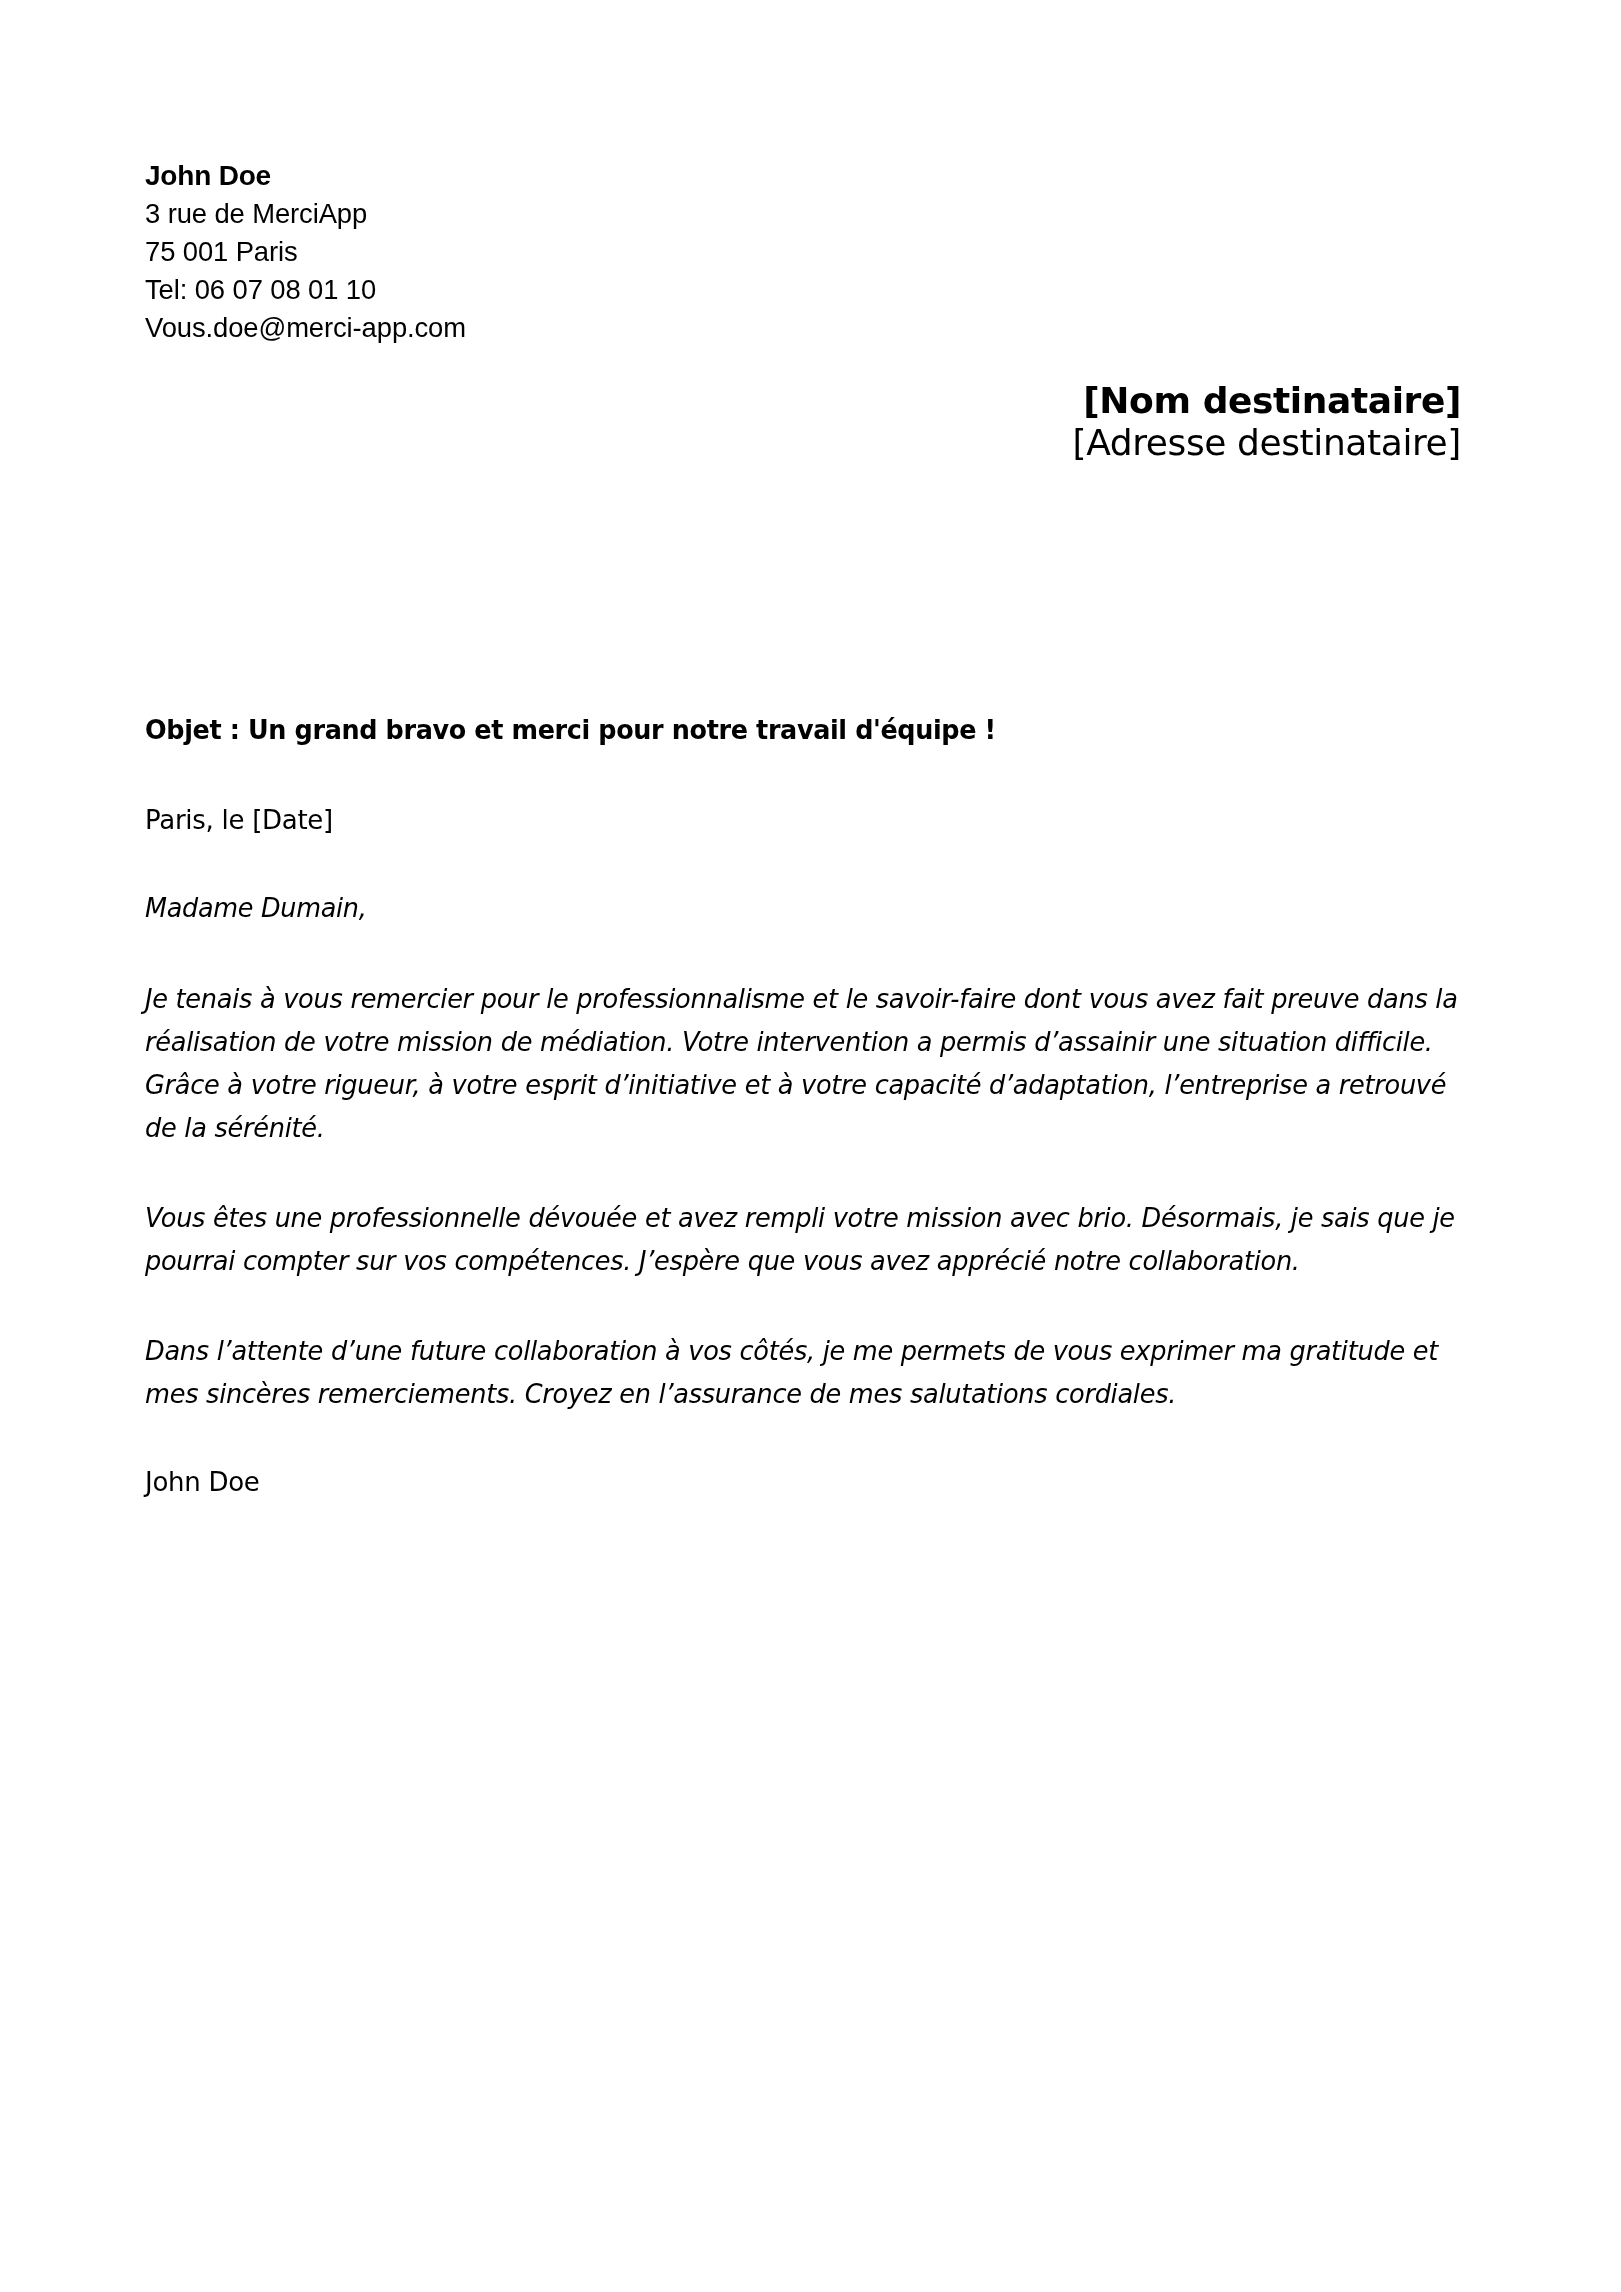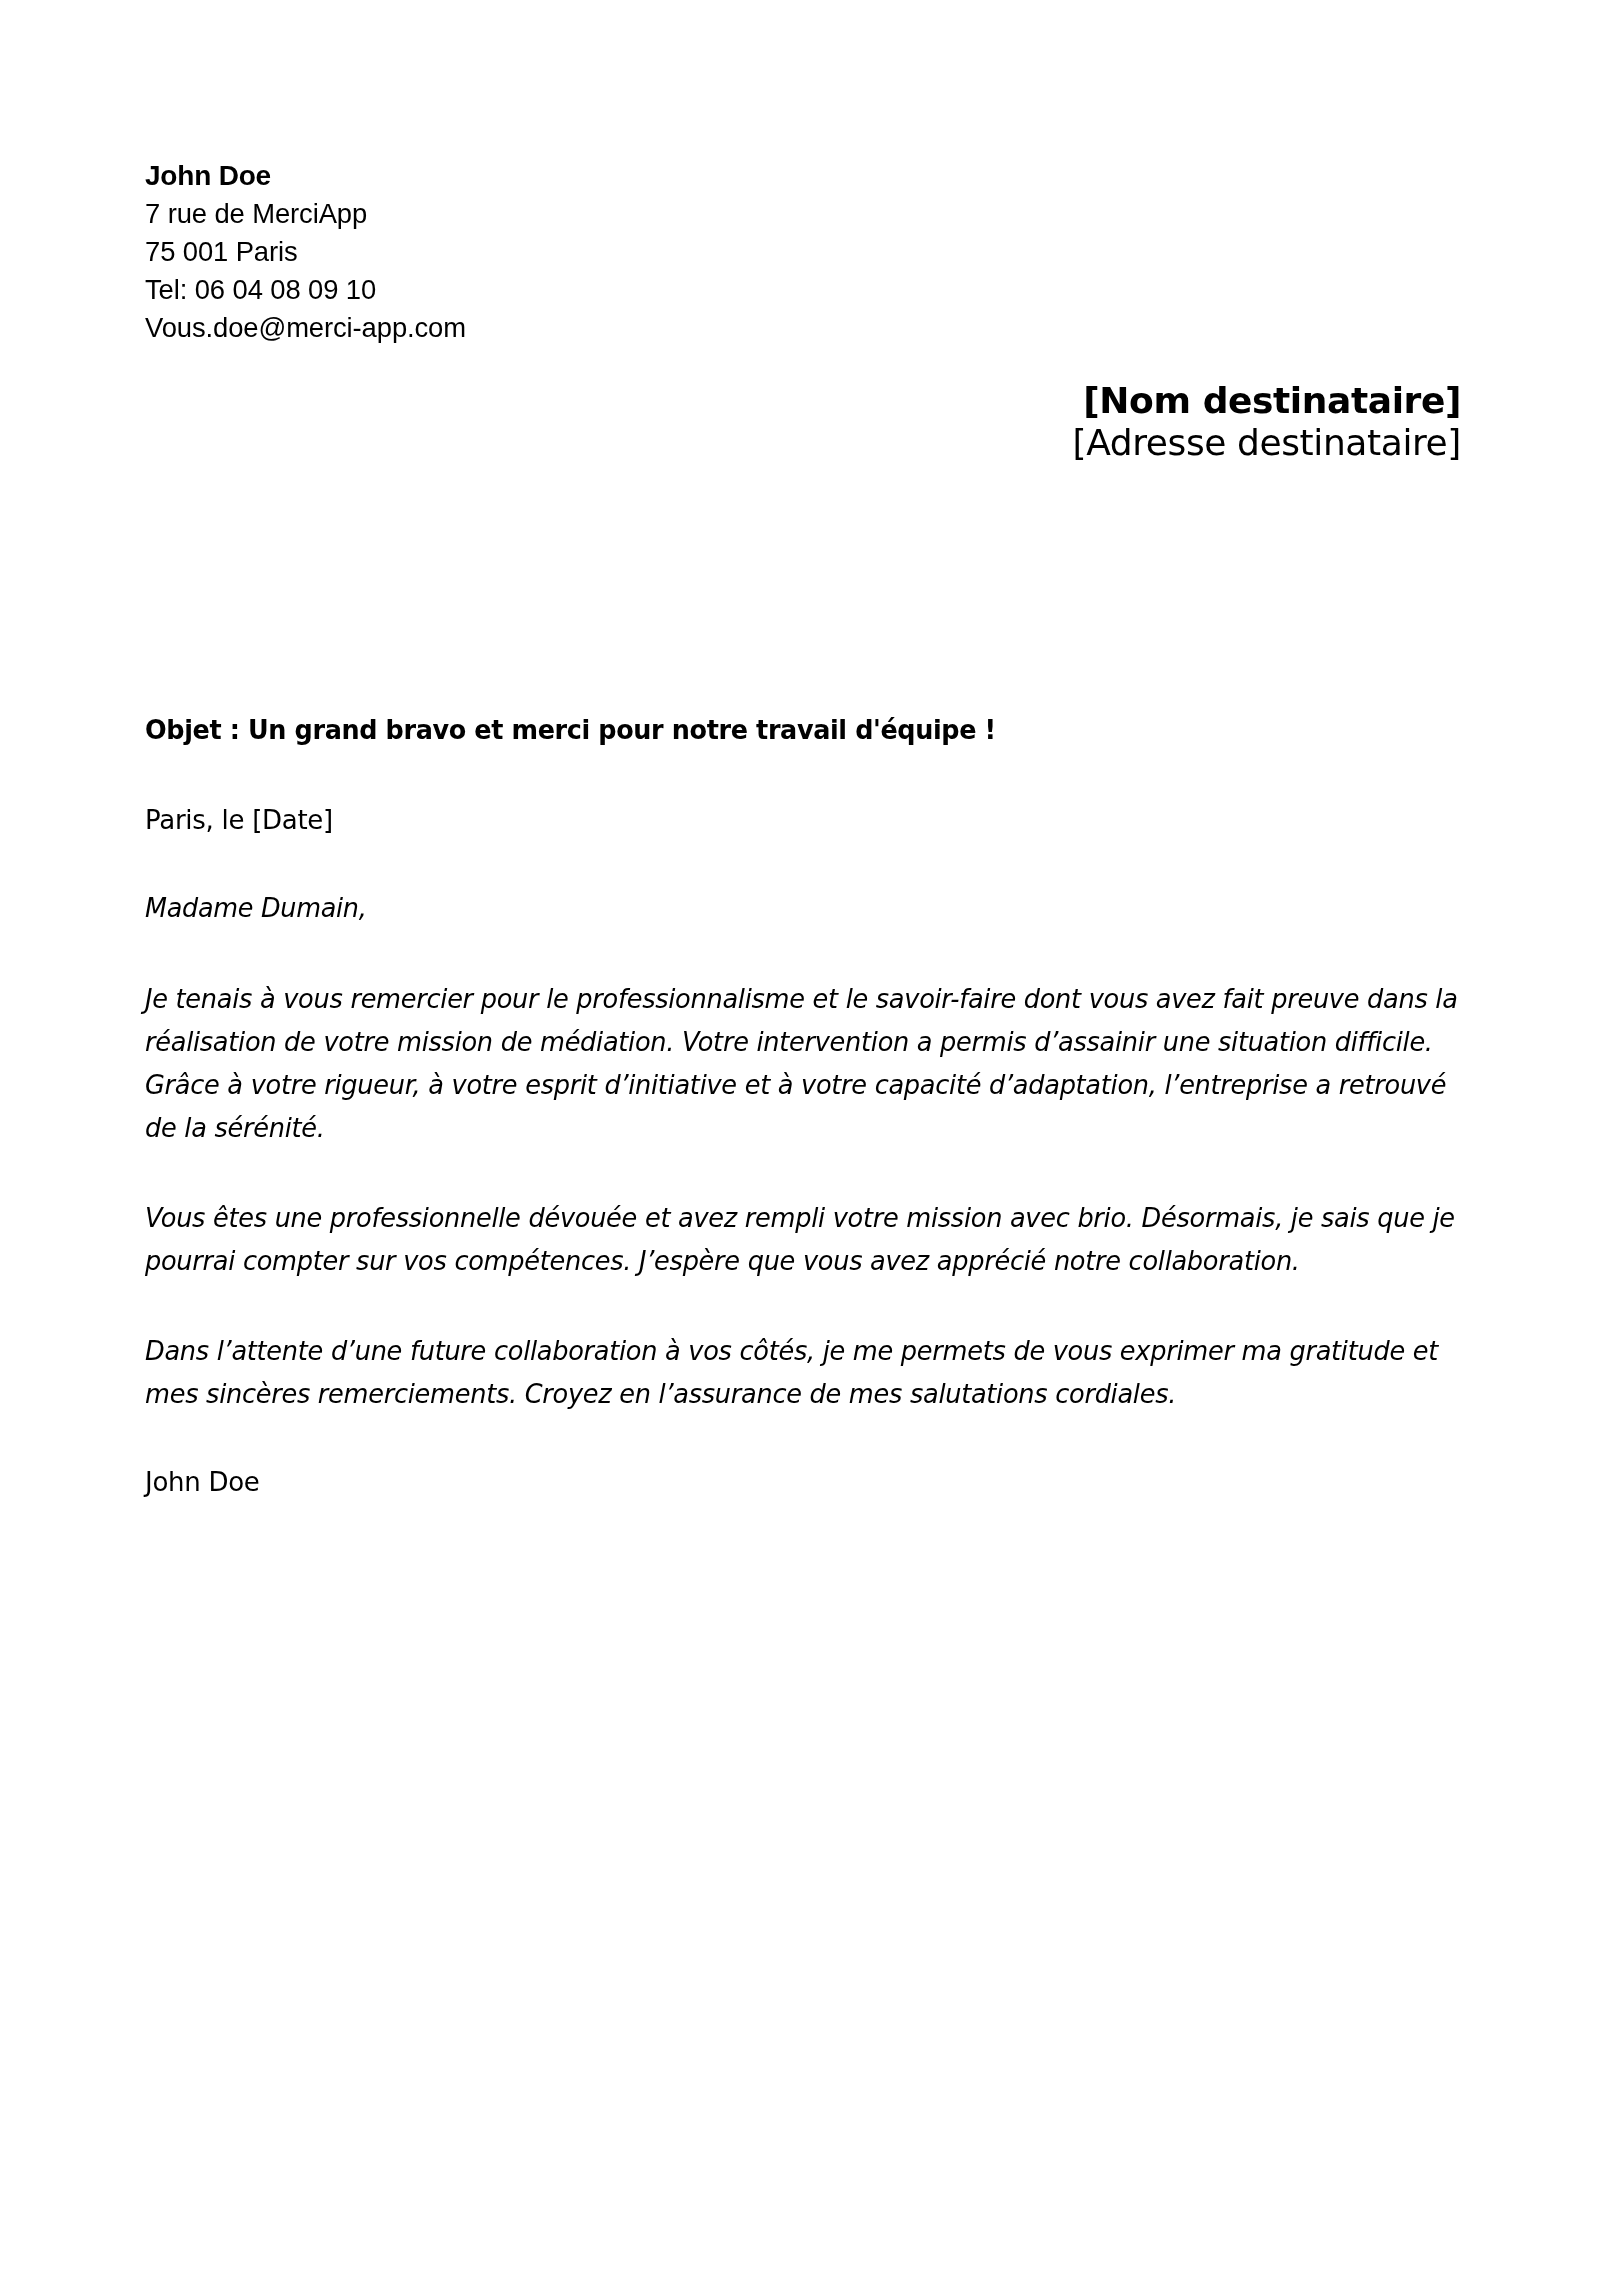--- a/index.html
+++ b/index.html
@@ -108,23 +108,23 @@
     transform-origin: left center;
   }
 </style>
 </head>
 <body>
 
 <div class="page">
 
   <div class="sender-block">
     <div class="sender-name">John Doe</div>
-    <div class="sender-line">7 rue de MerciApp</div>
+    <div class="sender-line">3 rue de MerciApp</div>
     <div class="sender-line">75 001 Paris</div>
-    <div class="sender-line">Tel: 06 04 08 09 10</div>
+    <div class="sender-line">Tel: 06 07 08 01 10</div>
     <div class="sender-line">Vous.doe@merci-app.com</div>
   </div>
 
   <div class="recipient-block">
     <div class="recipient-name">[Nom destinataire]</div>
     <div class="recipient-line">[Adresse destinataire]</div>
   </div>
 
   <div class="body-wrap">
     <p class="subject">Objet : Un grand bravo et merci pour notre travail d'équipe !</p>

